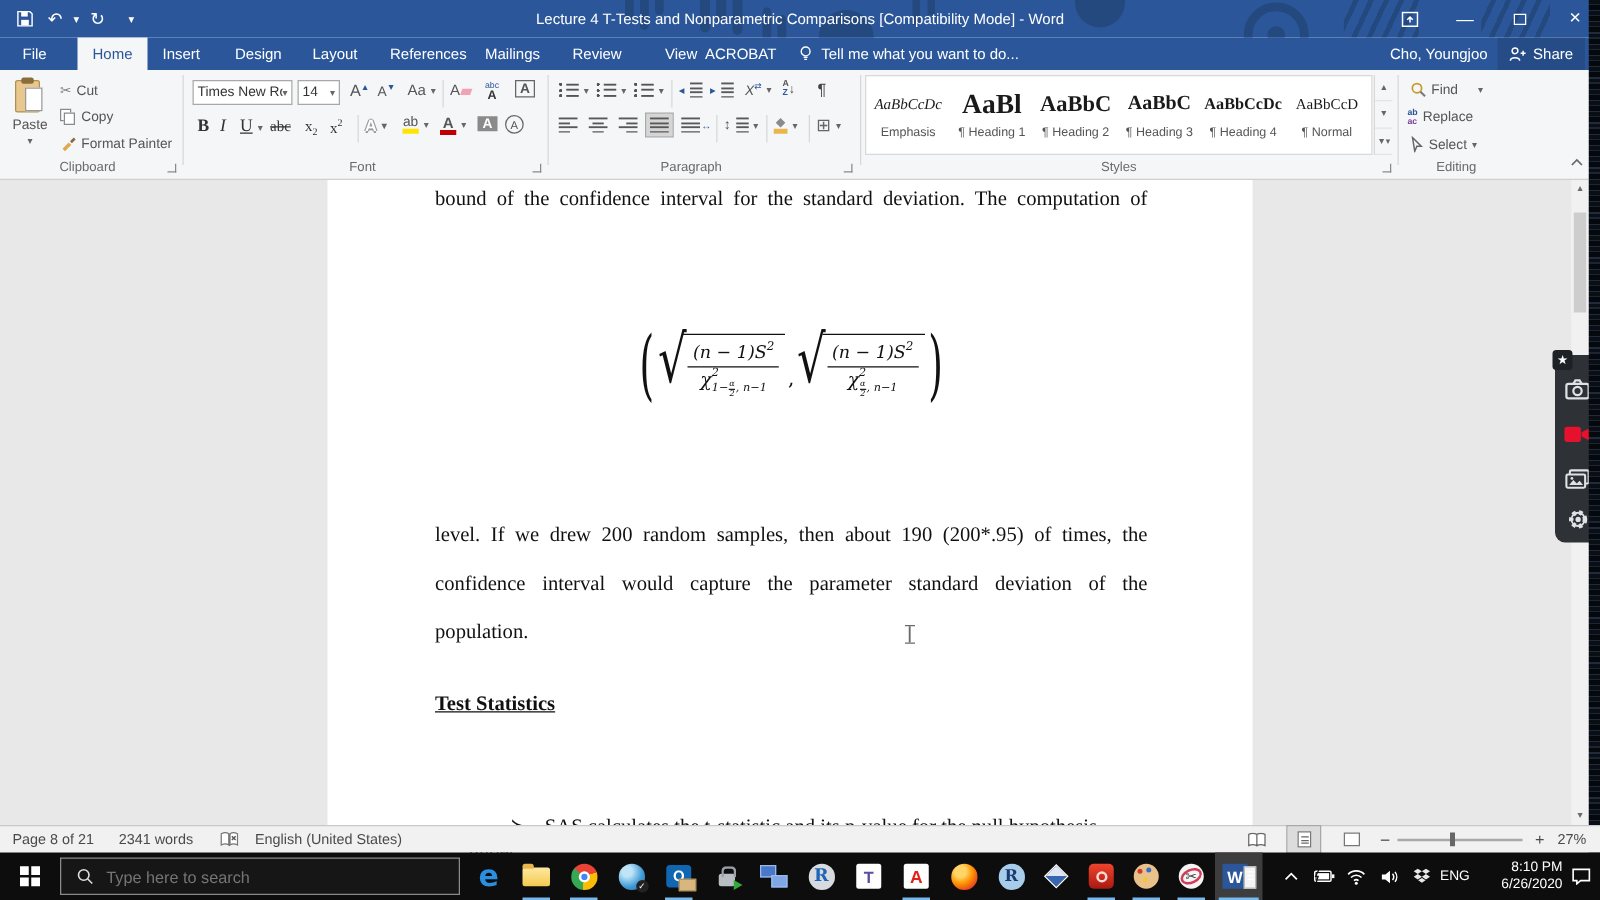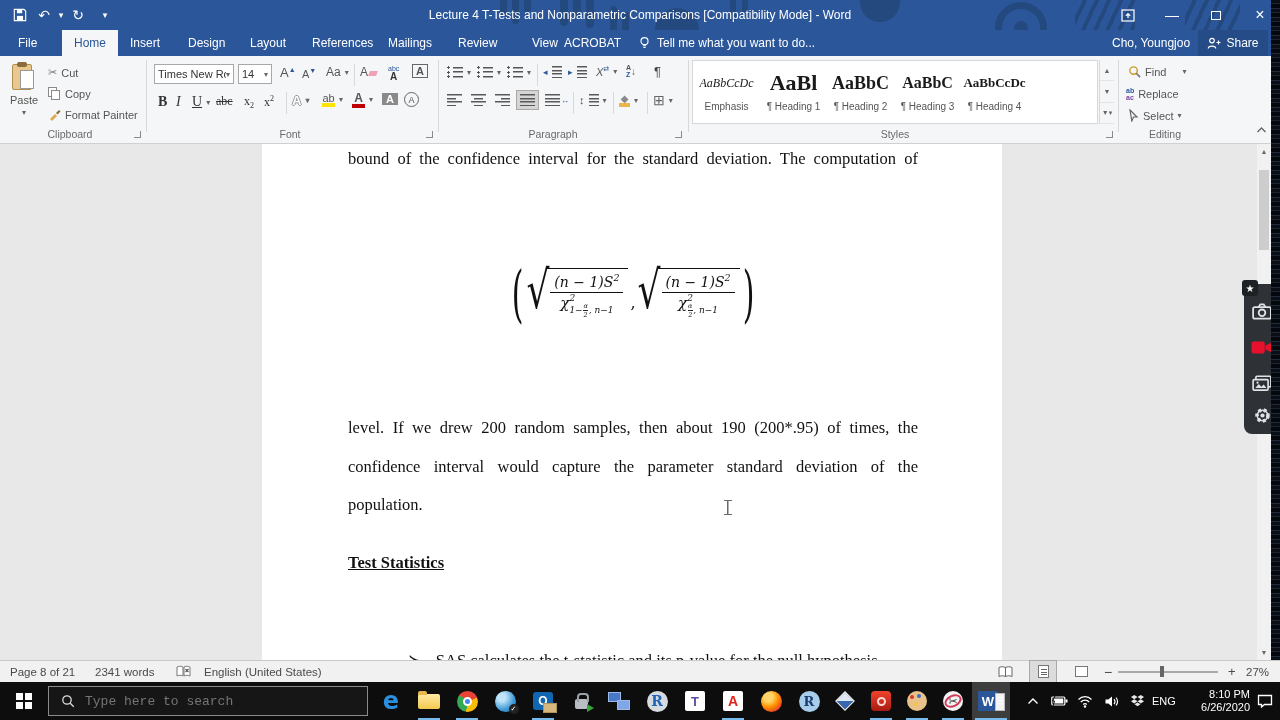--- a/index.html
+++ b/index.html
@@ -95,21 +95,21 @@
   .page-ic { width:11px; height:13px; border:1px solid #777; background:#fff; }
   #zoom-track { position:absolute; left:1118px; top:10px; width:100px; height:2px; background:#a9a9a9; }
   #zoom-thumb { position:absolute; left:1160px; top:5px; width:4px; height:11px; background:#666; }
 
   
   #taskbar { position:absolute; top:682px; left:0; width:1280px; height:38px; background:var(--taskbar-bg); color:#eee; }
   #start-btn { position:absolute; left:0; top:0; width:48px; height:38px; display:flex; align-items:center; justify-content:center; }
   .winlogo { display:grid; grid-template-columns:7px 7px; grid-template-rows:7px 7px; gap:1.5px; }
   .winlogo span { background:#fff; }
   #search-box { position:absolute; left:48px; top:4px; width:320px; height:30px; background:#161616; border:1px solid #8a8a8a; display:flex; align-items:center; gap:10px; padding:0 12px; }
-  #search-box input { background:transparent; border:none; outline:none; color:#c9c9c9; font-size:13px; font-family:Liberation Mono, monospace; width:240px; }
+  #search-box input { background:transparent; border:none; outline:none; color:#c9c9c9; font-size:13px; font-family:Liberation Sans, sans-serif; width:240px; }
   .tb-ic { position:absolute; top:0; width:38px; height:38px; display:flex; align-items:center; justify-content:center; }
   .run::after { content:""; position:absolute; bottom:0; left:8px; width:22px; height:2.5px; background:var(--indicator-blue); }
   .tb-ic.active-app { background:#3d3d3d; }
   .tb-ic.active-app::after { left:3px; width:32px; }
   .tray-txt { position:absolute; top:0; height:38px; display:flex; align-items:center; font-size:11px; color:#fff; }
   #clock { position:absolute; left:1188px; top:0; width:62px; height:38px; display:flex; flex-direction:column; align-items:flex-end; justify-content:center; font-size:11px; line-height:13px; color:#fff; }
   
   .ic-edge { font-size:24px; font-weight:bold; color:#2a8fe0; font-family:"DejaVu Sans",sans-serif; }
   .ic-folder { width:22px; height:15px; background:linear-gradient(#ffe9a2,#f3c94f); border-radius:2px; position:relative; }
   .ic-folder::before { content:""; position:absolute; top:-3px; left:0; width:9px; height:4px; background:#e8b64c; border-radius:2px 2px 0 0; }
@@ -429,20 +429,24 @@
           <div class="chip-name">¶ Heading 2</div>
         </div>
       <div class="chip">
           <div class="chip-sample" style="font-size:16px;font-weight:bold;">AaBbC</div>
           <div class="chip-name">¶ Heading 3</div>
         </div>
       <div class="chip">
           <div class="chip-sample" style="font-size:13px;font-weight:bold;">AaBbCcDc</div>
           <div class="chip-name">¶ Heading 4</div>
         </div>
+      <div class="chip">
+          <div class="chip-sample" style="font-size:12px;">AaBbCcD</div>
+          <div class="chip-name">¶ Normal</div>
+        </div>
     </div>
     <div class="style-scroll">
       <div>▲</div>
       <div>▼</div>
       <div>▼▾</div>
     </div>
     <div class="grp-label" style="left:845px;width:100px;">Styles</div>
     <span class="launcher" style="left:1106px;top:75px;"></span>
     <span class="vsep" style="left:1118px;"></span>
 

